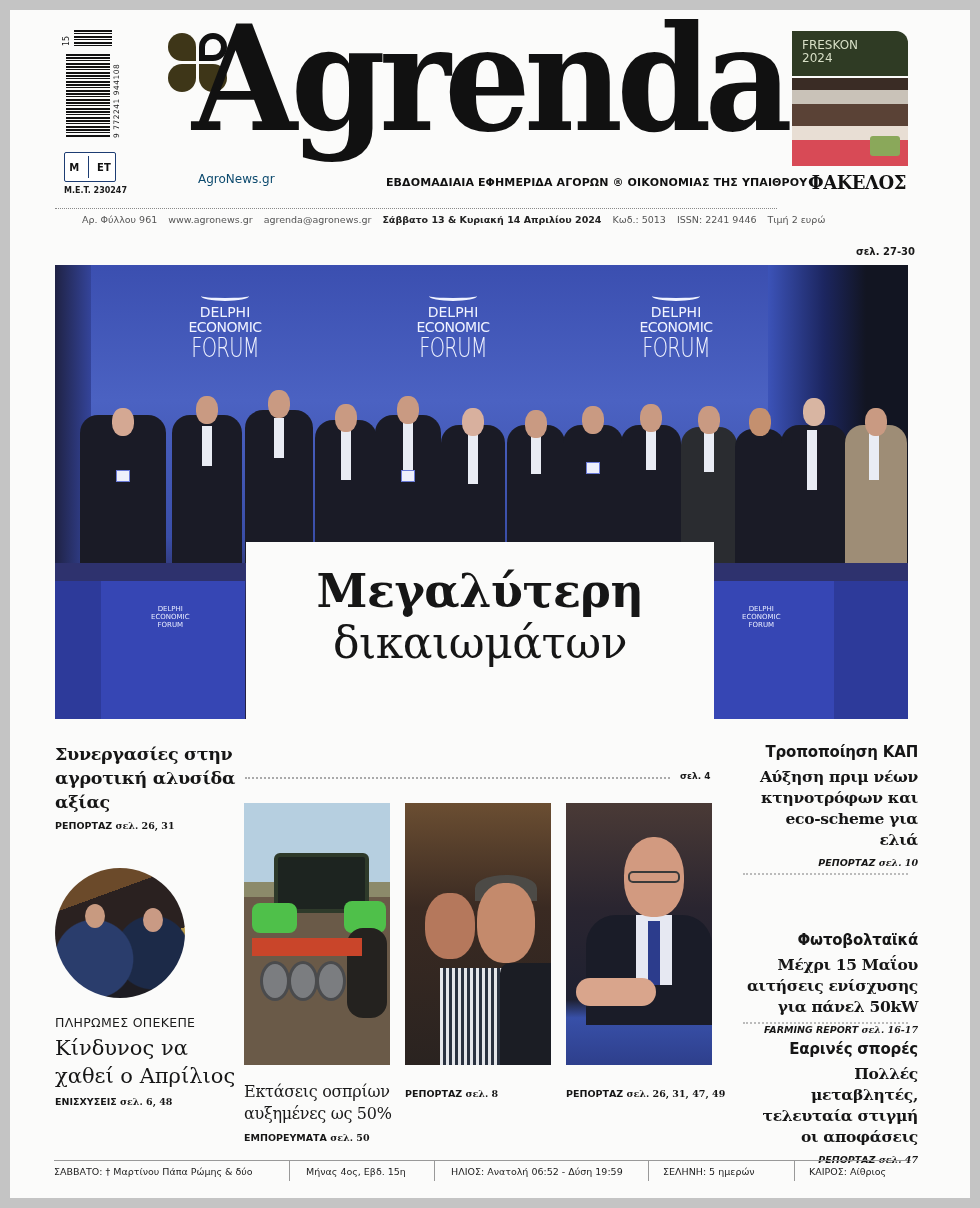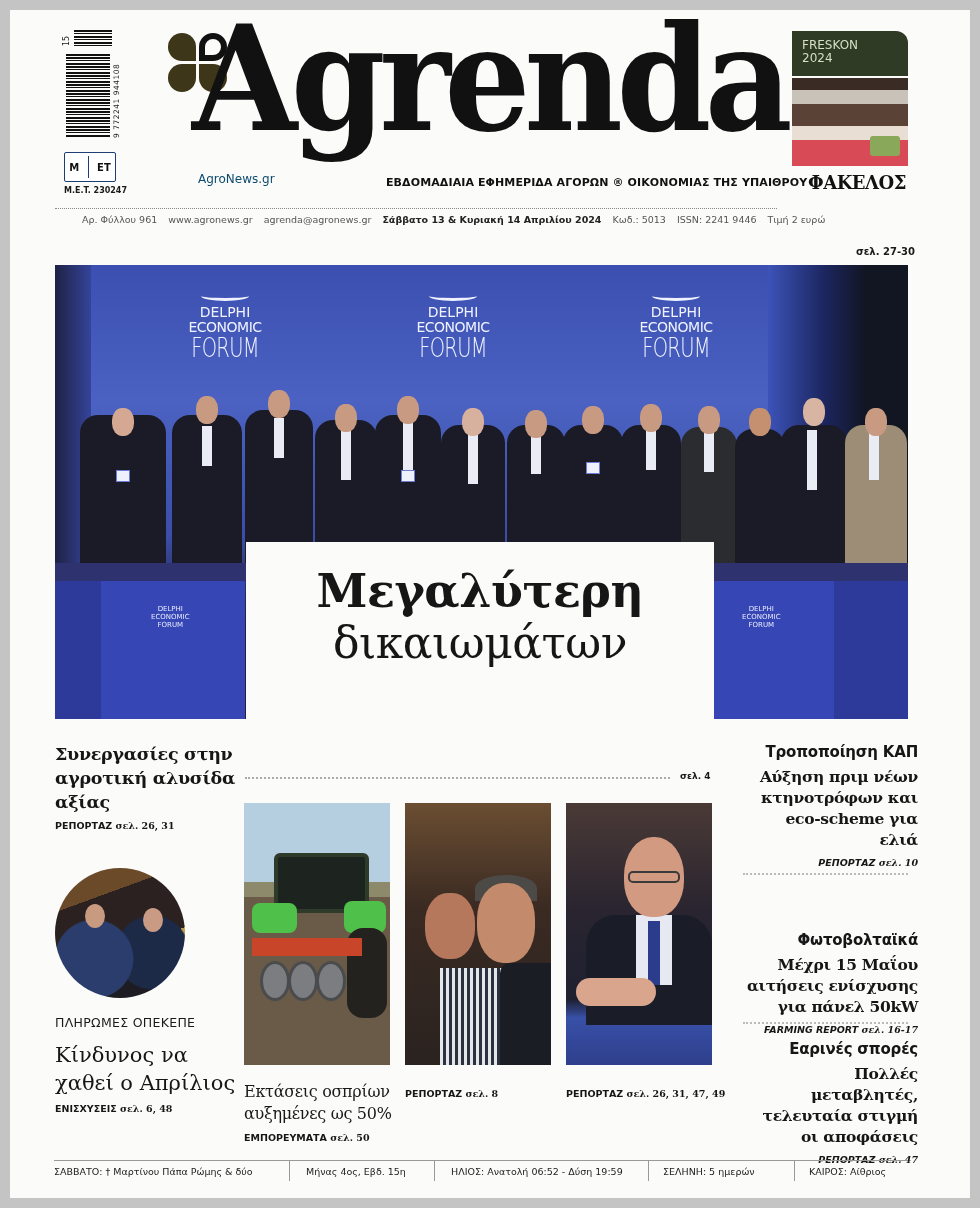--- a/index.html
+++ b/index.html
@@ -80,21 +80,21 @@
 
   .left-story1 { position: absolute; left: 55px; top: 742px; width: 185px; }
   .left-story1 .h { font-size: 17.5px; line-height: 24px; letter-spacing: -0.3px; }
   .left-story1 .ref { margin-top: 6px; }
   .round-photo { position: absolute; left: 55px; top: 868px; width: 130px; height: 130px; border-radius: 50%; overflow: hidden;
     background: radial-gradient(circle at 30% 70%, #2a3d6c 0 30%, transparent 31%), radial-gradient(circle at 75% 65%, #1c2a48 0 28%, transparent 29%), linear-gradient(160deg, #6b4a2a 0 25%, #2a2120 25% 60%, #b89a4a 60% 70%, #1d1c22 70%); }
   .round-photo::before { content: ""; position: absolute; left: 30px; top: 36px; width: 20px; height: 24px; border-radius: 50%; background: #c89a80; }
   .round-photo::after { content: ""; position: absolute; left: 88px; top: 40px; width: 20px; height: 24px; border-radius: 50%; background: #c99a84; }
   .left-story2 { position: absolute; left: 55px; top: 1015px; width: 185px; }
   .left-story2 .kick { font-size: 12.5px; font-weight: normal; letter-spacing: 0.3px; }
-  .left-story2 .h { font-family: "DejaVu Serif", serif; font-size: 21px; line-height: 28px; margin-top: 11px; color: #161616; font-weight: normal; }
+  .left-story2 .h { font-family: "DejaVu Serif", serif; font-size: 21px; line-height: 28px; margin-top: 4px; color: #161616; font-weight: normal; }
   .left-story2 .ref { margin-top: 6px; }
 
   .right-col { position: absolute; left: 743px; width: 175px; text-align: right; }
   .right-col .kick { font-size: 15px; letter-spacing: -0.2px; }
   .right-col .h { font-size: 15.5px; line-height: 21px; margin-top: 5px; letter-spacing: -0.3px; }
   .right-col .ref { margin-top: 7px; font-style: italic; }
   .r1 { top: 743px; }
   .r2 { top: 921px; margin-top: 10px; }
   .r3 { top: 1040px; }
   .r-dots { position: absolute; left: 743px; width: 165px; border-top: 2px dotted #bbb; }

